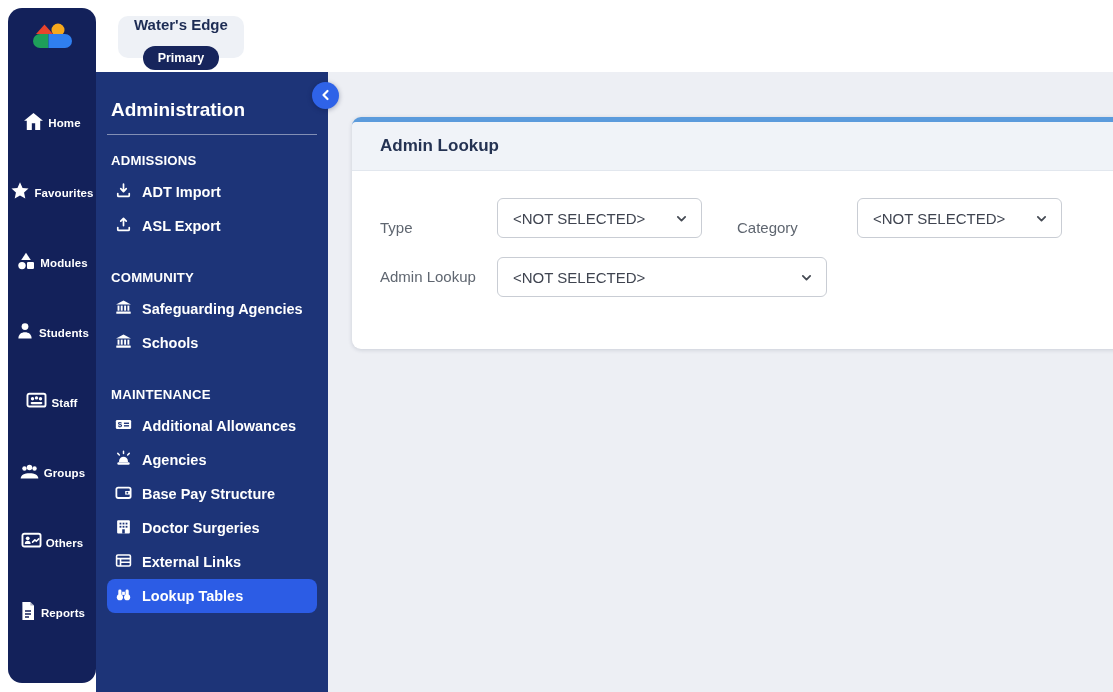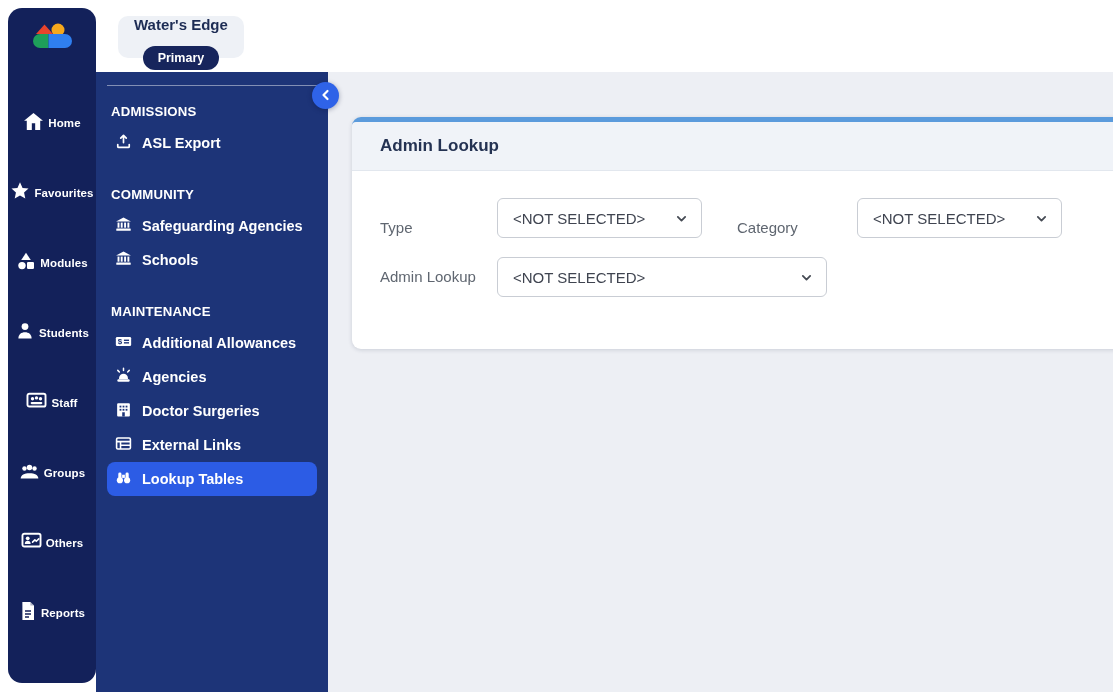--- a/index.html
+++ b/index.html
@@ -158,24 +158,33 @@
       <span class="school-name">Water's Edge</span>
       <span class="school-badge">Primary</span>
       <span>
         <svg width="17" height="17" viewBox="0 0 16 16" fill="none" stroke="#6b7280" stroke-width="2" stroke-linecap="round" stroke-linejoin="round">
           <path d="M3.5 6 L8 10.5 L12.5 6"></path>
         </svg></span>
     </div>
   </header>
 
   <aside class="sidebar">
+    <div class="side-title">Administration</div>
     <hr class="side-divider">
 
     <div class="side-section first">
       <div class="side-header">ADMISSIONS</div>
+      <div class="side-item">
+        <span>
+          <svg width="17" height="17" viewBox="0 0 16 16" fill="none" stroke="#fff" stroke-width="1.6" stroke-linecap="round" stroke-linejoin="round">
+            <path d="M8 2 V8.6 M5.4 6.2 L8 9 L10.6 6.2"></path>
+            <path d="M2.6 10.8 V12.6 a1 1 0 0 0 1 1 h8.8 a1 1 0 0 0 1-1 V10.8"></path>
+          </svg></span>
+        <span>ADT Import</span>
+      </div>
       <div class="side-item">
         <span>
           <svg width="17" height="17" viewBox="0 0 16 16" fill="none" stroke="#fff" stroke-width="1.6" stroke-linecap="round" stroke-linejoin="round">
             <path d="M8 9 V2.4 M5.4 4.9 L8 2.2 L10.6 4.9"></path>
             <path d="M2.6 10.8 V12.6 a1 1 0 0 0 1 1 h8.8 a1 1 0 0 0 1-1 V10.8"></path>
           </svg></span>
         <span>ASL Export</span>
       </div>
     </div>
 
@@ -220,20 +229,29 @@
         <span>Additional Allowances</span>
       </div>
       <div class="side-item">
         <span>
           <svg width="17" height="17" viewBox="0 0 16 16" fill="#fff">
             <path d="M3.8 10.6 a4.2 4.2 0 0 1 8.4 0 v.6 H3.8 Z"></path>
             <rect x="2.2" y="11.6" width="11.6" height="2.2" rx="1.1"></rect>
             <path d="M8 1.2 v2 M2.6 3.2 l1.5 1.5 M13.4 3.2 l-1.5 1.5" stroke="#fff" stroke-width="1.4" stroke-linecap="round"></path>
           </svg></span>
         <span>Agencies</span>
+      </div>
+      <div class="side-item">
+        <span>
+          <svg width="17" height="17" viewBox="0 0 16 16" fill="none" stroke="#fff">
+            <rect x="1.3" y="3.4" width="13.4" height="9.8" rx="1.6" stroke-width="1.7"></rect>
+            <rect x="9.6" y="6.6" width="5.1" height="3.4" fill="#fff" stroke="none"></rect>
+            <circle cx="11.6" cy="8.3" r=".9" fill="#1d3478" stroke="none"></circle>
+          </svg></span>
+        <span>Base Pay Structure</span>
       </div>
       <div class="side-item">
         <span>
           <svg width="17" height="17" viewBox="0 0 16 16">
             <rect x="2" y="2.2" width="12" height="12.4" rx="1" fill="#fff"></rect>
             <rect x="4.3" y="4.4" width="1.7" height="1.7" fill="#1d3478"></rect>
               <rect x="7.15" y="4.4" width="1.7" height="1.7" fill="#1d3478"></rect>
               <rect x="10" y="4.4" width="1.7" height="1.7" fill="#1d3478"></rect>
             <rect x="4.3" y="7.4" width="1.7" height="1.7" fill="#1d3478"></rect>
               <rect x="7.15" y="7.4" width="1.7" height="1.7" fill="#1d3478"></rect>

